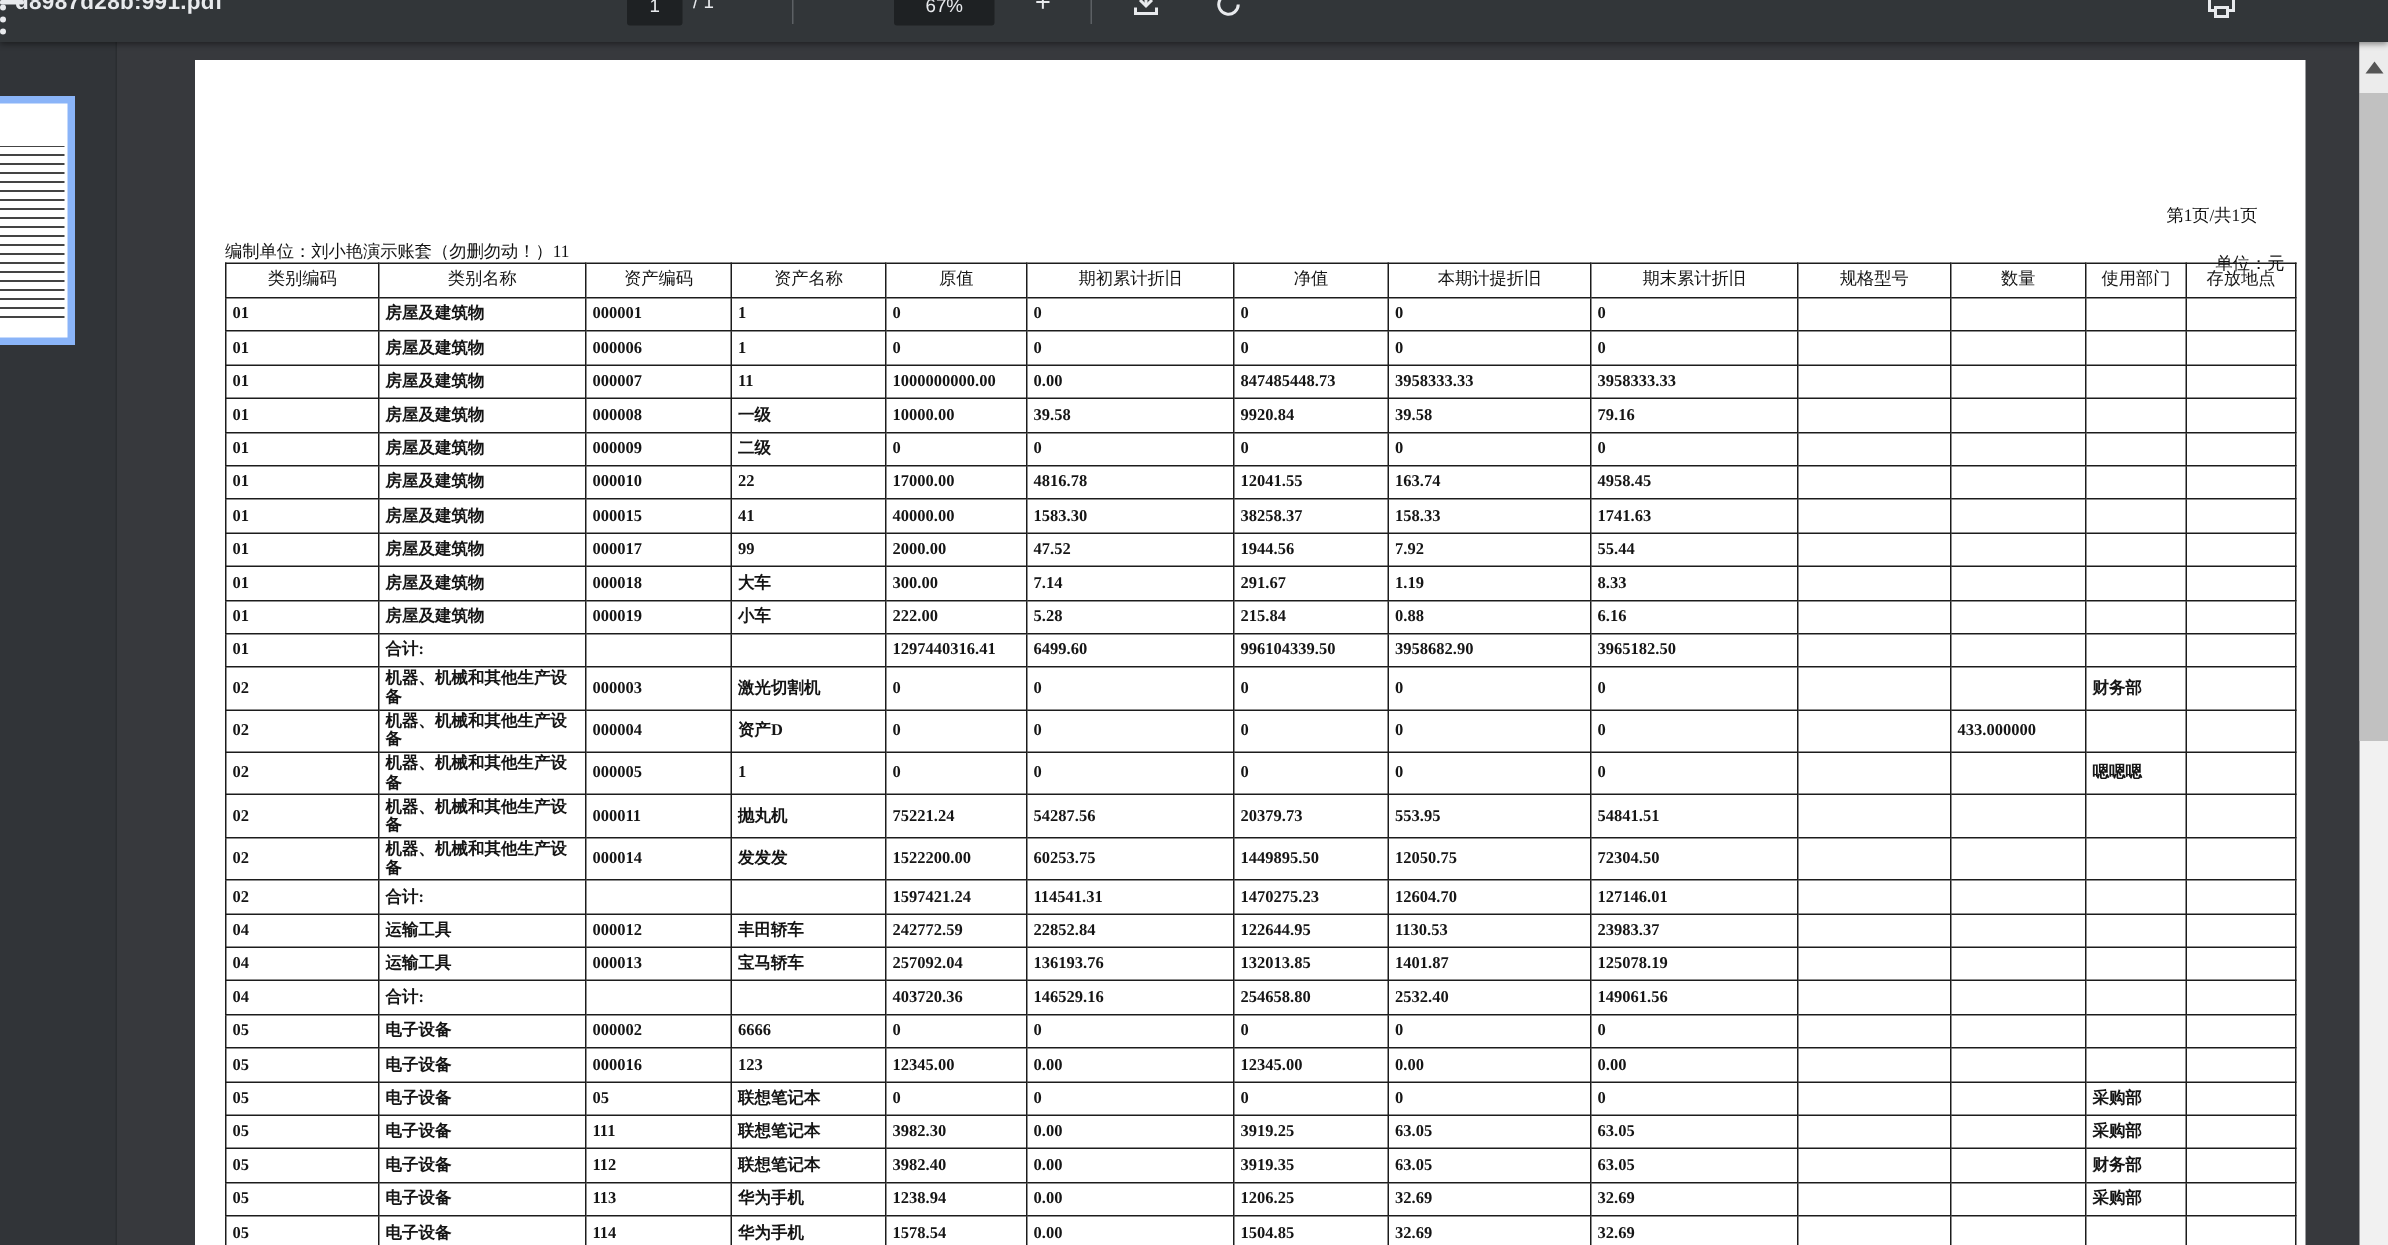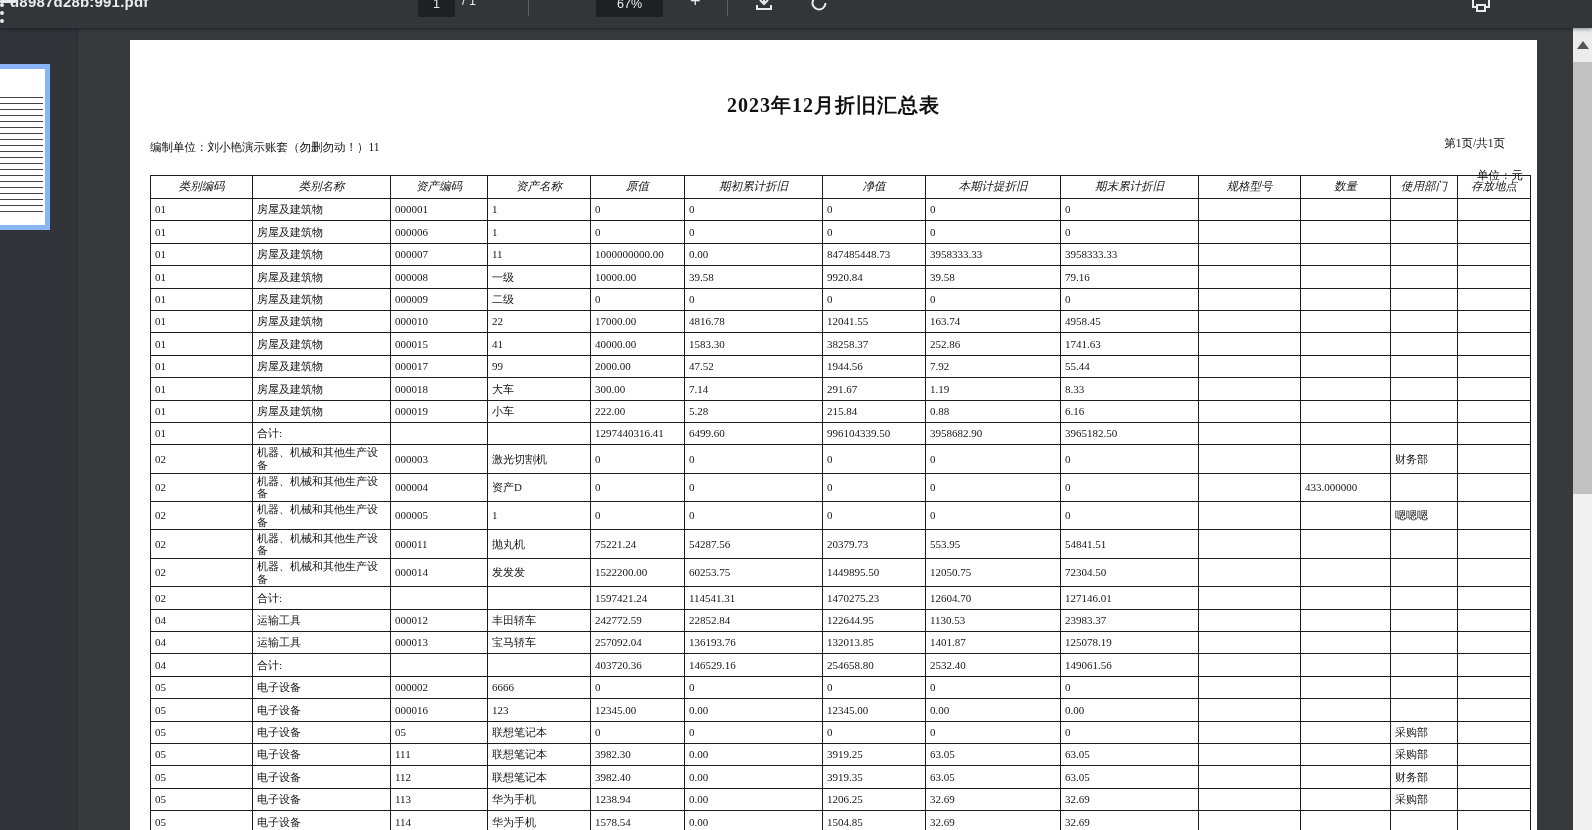--- a/index.html
+++ b/index.html
@@ -47,30 +47,30 @@
   .scroll-thumb { position:absolute; left:0; top:34px; width:19px; height:432px; background:#c1c1c1; }
 
   
   .page { position:absolute; left:130px; top:40px; width:1407px; height:1100px;
           background:#fff; z-index:10; color:#111; 
           font-family:"Liberation Serif","DejaVu Serif",serif; }
   .doc-title { position:absolute; top:52px; left:0; width:100%; text-align:center;
                font-size:20px; font-weight:700; letter-spacing:1px; }
   .meta-pages { position:absolute; top:96px; right:32px; font-size:11.5px;text-align:right; }
   .meta-unit  { position:absolute; top:128px; right:14px; font-size:11.5px; }
-  .meta-org   { position:absolute; top:100px; left:20px; font-size:11.5px; }
+  .meta-org   { position:absolute; top:120px; left:20px; font-size:11.5px; }
 
   table.rpt { position:absolute; left:20px; top:135px; width:1380px;
               border-collapse:collapse; table-layout:fixed;
               font-size:11px; color:#151515; }
   table.rpt th, table.rpt td { border:1.4px solid #1c1c1c; padding:0 4px;
               overflow:hidden; vertical-align:middle; line-height:1.15; }
-  table.rpt thead tr { height:23px;font-style:italic; }
+  table.rpt thead tr { height:23px; }
   table.rpt th { font-weight:400; text-align:center; font-size:11.5px; }
-  table.rpt tbody tr { height:22.4px; }
+  table.rpt tbody tr { height:22.4px;font-weight:bold; }
   table.rpt tbody tr.tall { height:28.4px; }
   table.rpt td { text-align:left; }
 </style>
 </head>
 <body>
 
 <div class="toolbar">
   <span class="fname">d8987d28b:991.pdf</span>
 
   <div class="tb-box pagebox">
@@ -113,21 +113,20 @@
     </div>
 </div>
 
 <div class="sidebar">
   <div class="thumb">
     <div class="mini"></div>
   </div>
 </div>
 
 <div class="page">
-  <div class="doc-title">2023年12月折旧汇总表</div>
   <div class="meta-pages">第1页/共1页</div>
   <div class="meta-org">编制单位：刘小艳演示账套（勿删勿动！）11</div>
   <div class="meta-unit">单位：元</div>
 
   <table class="rpt">
     <colgroup id="rpt-cols">
         <col style="width: 102px;">
         <col style="width: 138px;">
         <col style="width: 97px;">
         <col style="width: 103px;">
@@ -250,21 +249,21 @@
           <td></td>
         </tr>
         <tr>
           <td>01</td>
           <td>房屋及建筑物</td>
           <td>000015</td>
           <td>41</td>
           <td>40000.00</td>
           <td>1583.30</td>
           <td>38258.37</td>
-          <td>252.86</td>
+          <td>158.33</td>
           <td>1741.63</td>
           <td></td>
           <td></td>
           <td></td>
           <td></td>
         </tr>
         <tr>
           <td>01</td>
           <td>房屋及建筑物</td>
           <td>000017</td>

